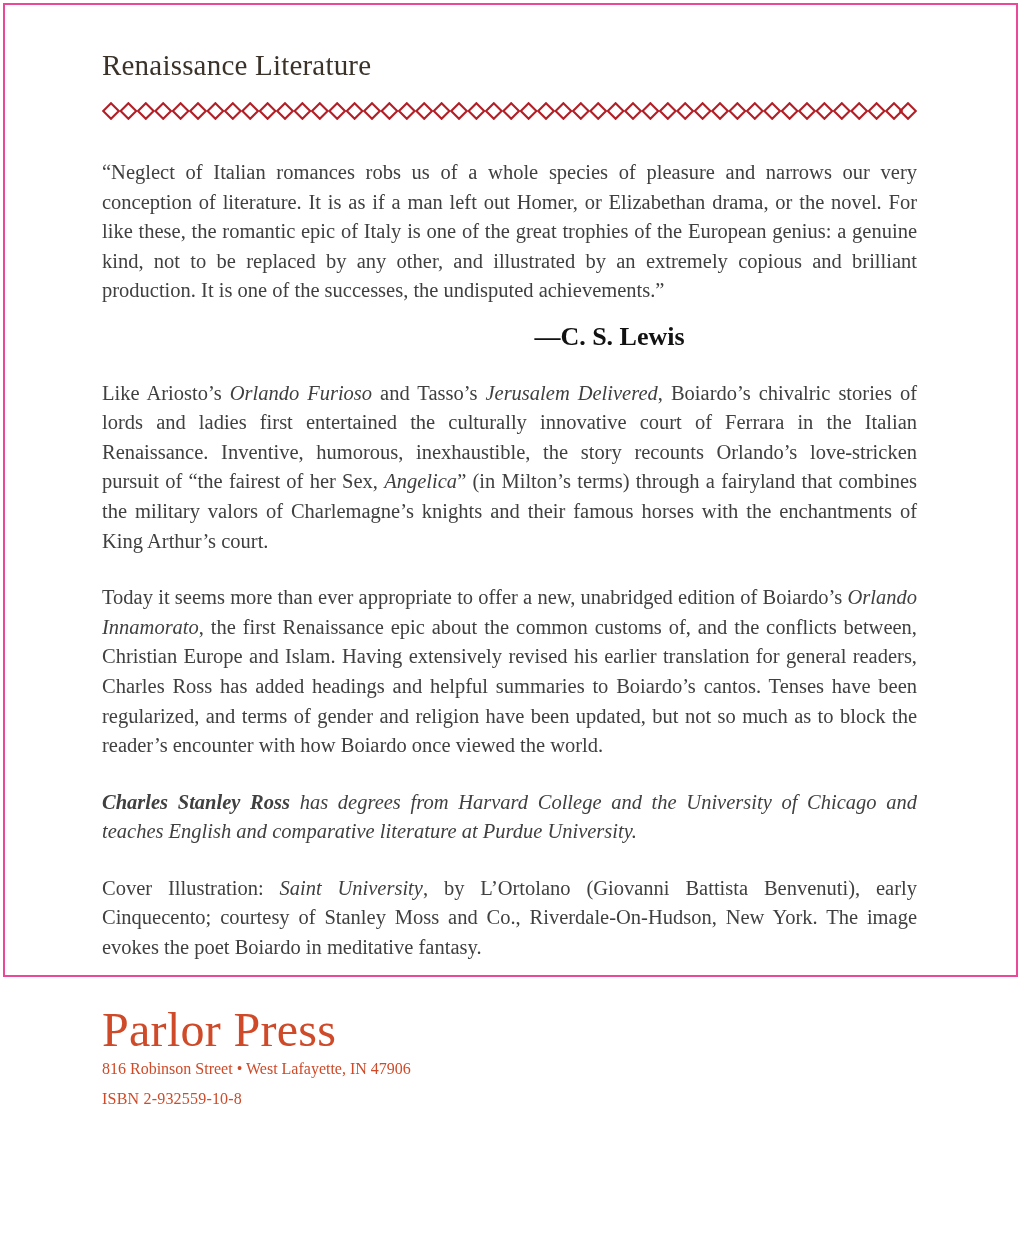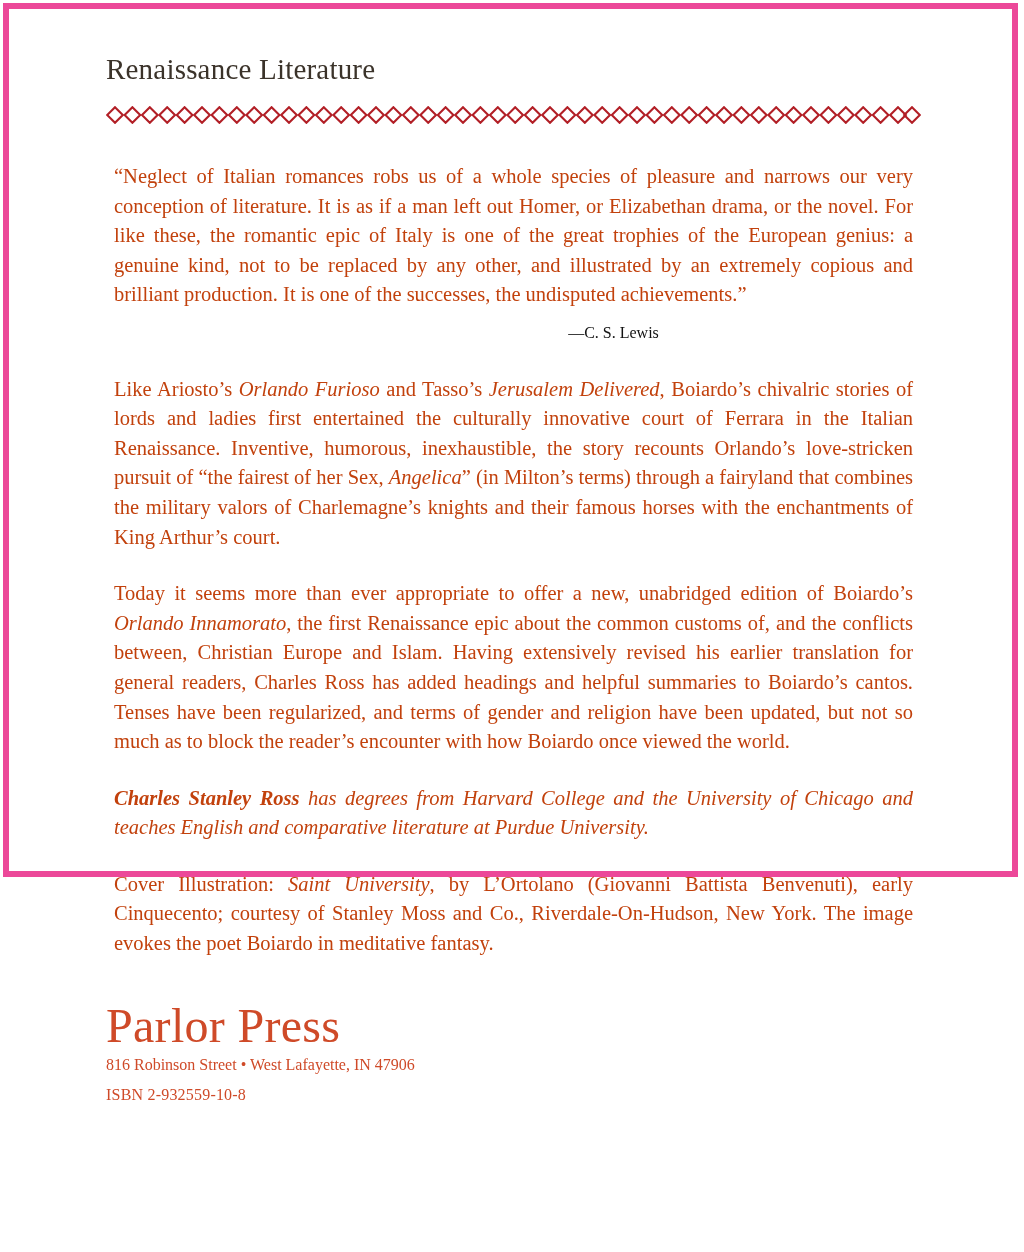--- a/index.html
+++ b/index.html
@@ -14,22 +14,22 @@
     font-family: "Liberation Serif", "DejaVu Serif", serif;
     color: #1a1a1a;
   }
 
   
   #cover-frame {
     position: absolute;
     left: 3px;
     top: 3px;
     width: 1015px;
-    height: 874px;
-    border: 6px solid #ec4899;
+    height: 974px;
+    border: 2px solid #ec4899;
     box-sizing: border-box;
     background: #ffffff;
   }
 
   #content {
     position: absolute;
     left: 97px;
     top: 44px;
     width: 815px;
   }
@@ -54,36 +54,37 @@
     line-height: 0;
   }
   #divider svg { display: block; }
 
   
   .para {
     font-size: 20.5px;
     line-height: 29.6px;
     text-align: justify;
     text-justify: inter-word;
-    margin: 8px;
-    color: #c2410c;
+    margin: 0;
+    color: #404040;
     -webkit-hyphens: none;
     hyphens: none;
   }
   .para i, .para em { font-style: italic; }
   .para b, .para strong { font-weight: bold; }
 
   #quote-block { margin-top: 38px; }
   #quote-attribution {
-    font-size: 16px;
+    font-size: 26px;
     line-height: 29.6px;
     text-align: center;
-    margin: 4px;
+    margin: 16px;
     padding-left: 200px;
     color: #121212;
+    font-weight: bold;
   }
 
   #para-like      { margin-top: 27px; }
   #para-today     { margin-top: 27px; }
   #para-author    { margin-top: 27px; font-style: italic; }
   #para-cover     { margin-top: 27px; }
 
   
   #publisher-block {
     margin-top: 47px;

